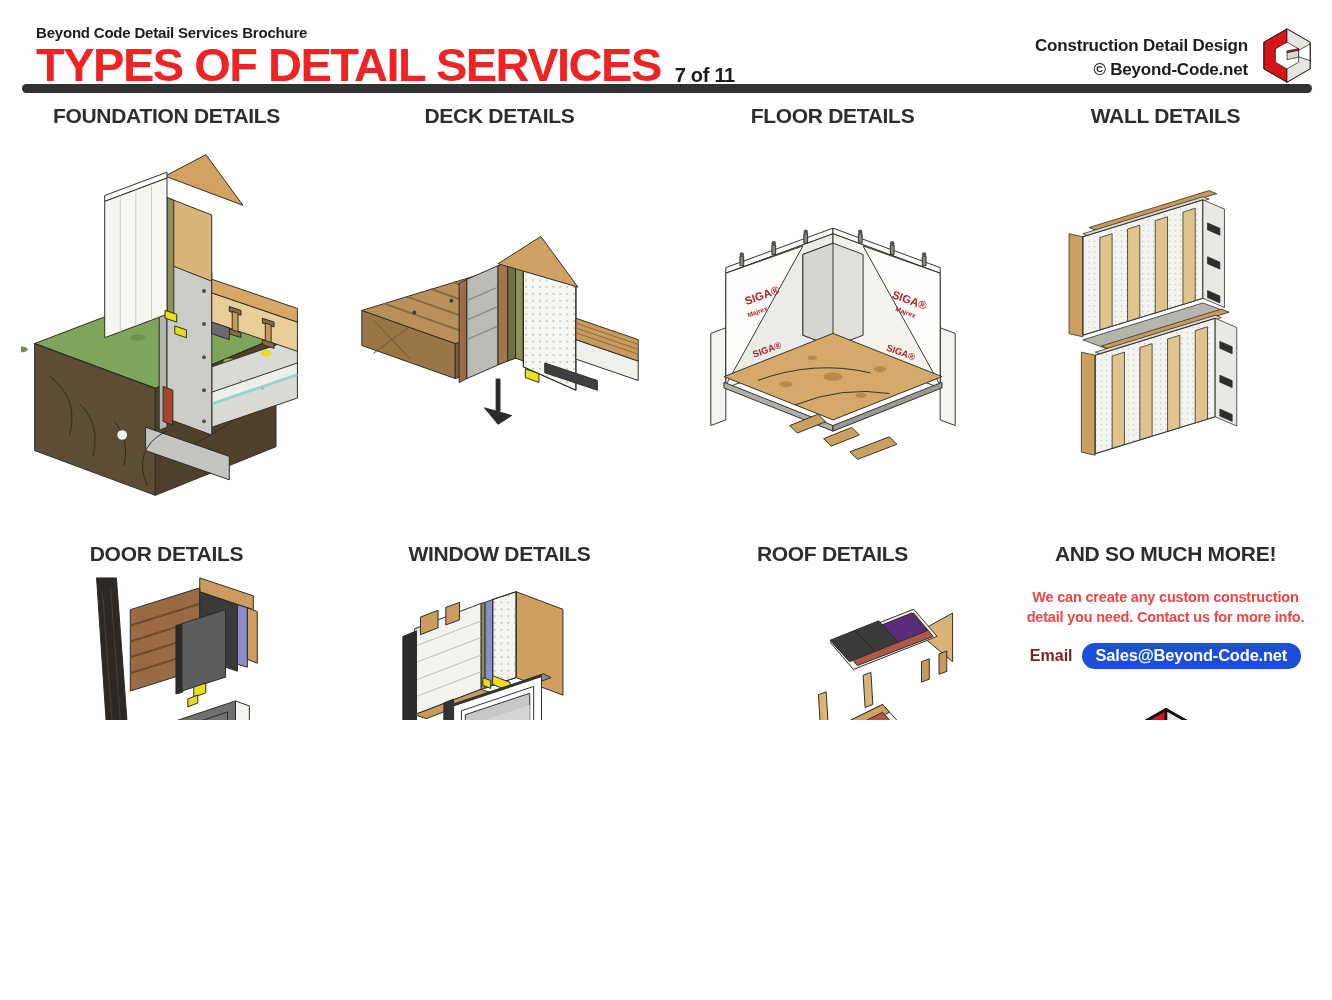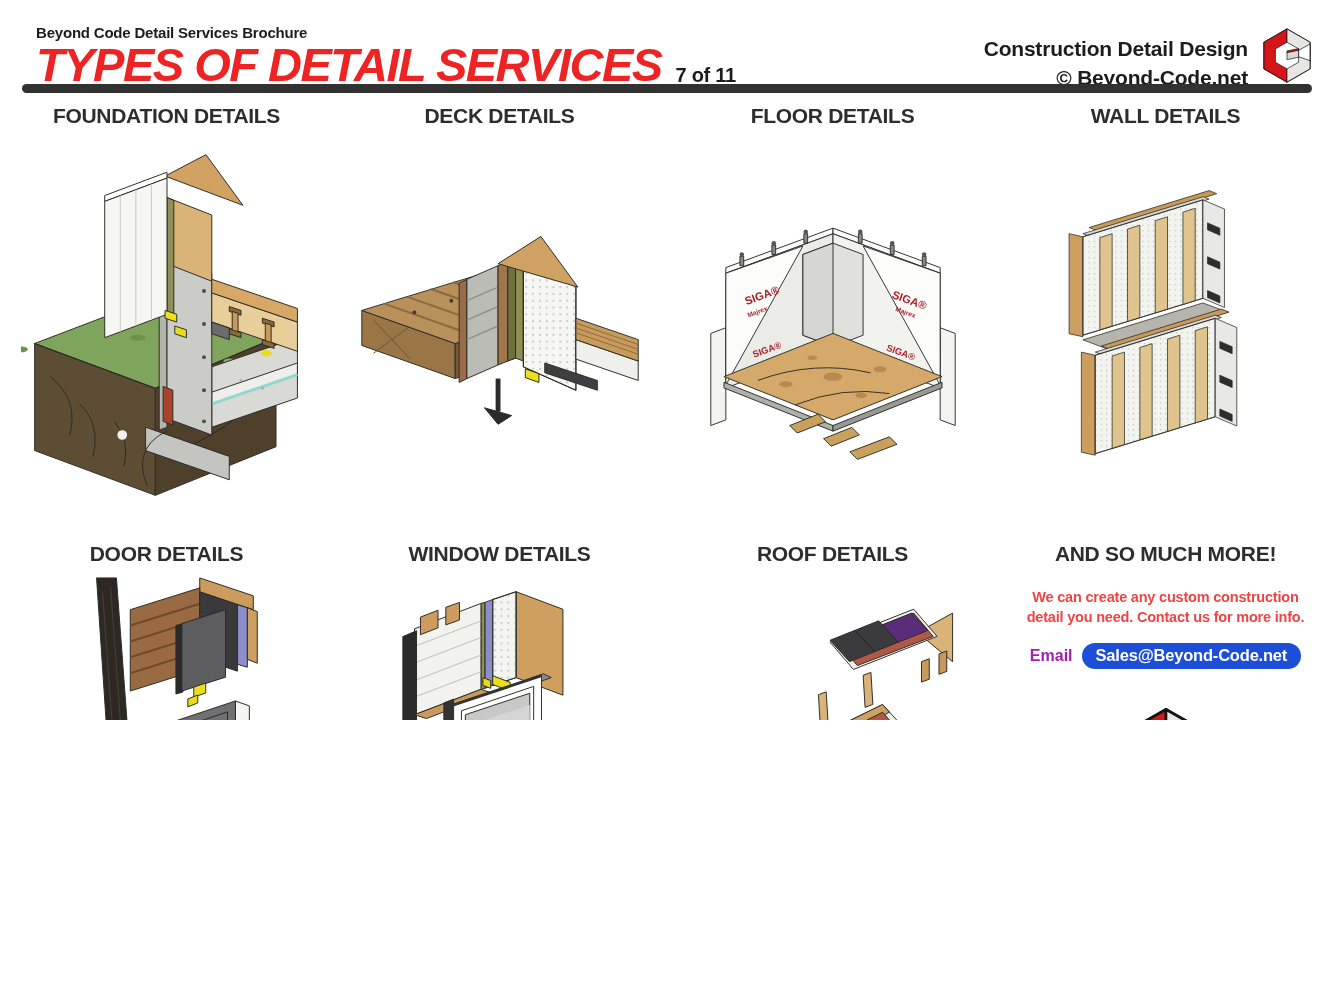--- a/index.html
+++ b/index.html
@@ -2,41 +2,41 @@
 <html><head>
 <meta charset="utf-8">
 <style>
   html,body{margin:0;padding:0;background:#ffffff;}
   .page{position:relative;width:1332px;height:720px;background:#ffffff;overflow:hidden;
         font-family:"Liberation Sans", sans-serif;color:#1d1d1d;}
   
   .header{position:absolute;left:36px;top:18px;right:16px;display:flex;justify-content:space-between;align-items:flex-start;}
   .eyebrow{font-size:15px;font-weight:bold;letter-spacing:-0.2px;color:#1c1c1c;margin-top:6px;}
   .title-row{display:flex;align-items:flex-end;margin-top:2px;}
-  .big-title{font-size:47px;line-height:0.95;font-weight:800;letter-spacing:-1.5px;color:#ee2424;margin:0;font-style:italic;}
+  .big-title{font-size:47px;line-height:0.95;font-weight:800;letter-spacing:-1.5px;color:#ee2424;margin:0;}
   .page-num{font-size:20px;font-weight:bold;color:#1c1c1c;margin-left:14px;margin-bottom:1px;letter-spacing:-0.3px;}
   .header-right{display:flex;align-items:flex-start;margin-top:8px;}
-  .brand-lines{text-align:right;font-size:21px;font-weight:bold;line-height:1.4;color:#1c1c1c;margin-right:10px;margin-top:8px;letter-spacing:-0.2px;}
+  .brand-lines{text-align:right;font-size:17px;font-weight:bold;line-height:1.4;color:#1c1c1c;margin-right:10px;margin-top:8px;letter-spacing:-0.2px;}
   .logo-small{width:58px;height:62px;}
   .logo-small svg{width:100%;height:100%;}
   
   .divider{position:absolute;left:22px;top:84px;width:1290px;height:9px;background:#323232;border-radius:5px;}
   
   .grid{position:absolute;left:0;top:96px;width:1332px;display:grid;grid-template-columns:repeat(4,333px);grid-template-rows:438px 466px;}
   .cell{text-align:center;padding-top:6px;}
   .cell-title{font-size:21px;font-weight:800;letter-spacing:-0.3px;color:#2d2d2d;margin:2px 0 0 0;}
   .illo{margin:0;height:392px;display:flex;align-items:center;justify-content:center;}
   .row2 .illo{height:408px;}
   svg{shape-rendering:geometricPrecision;}
   .sketch polygon,.sketch path,.sketch rect{stroke:#2b2b26;stroke-width:1;stroke-linejoin:round;}
   .noline{stroke:none !important;}
   
   .more-body{font-size:14.5px;font-weight:bold;color:#ef4444;width:300px;margin:22px auto 0;line-height:1.35;letter-spacing:-0.2px;}
   .email-row{margin-top:16px;display:flex;align-items:center;justify-content:center;}
-  .email-label{font-size:16px;font-weight:bold;color:#a21caf;margin-right:9px;}
+  .email-label{font-size:16px;font-weight:bold;color:#7f1d1d;margin-right:9px;}
   .email-button{display:inline-block;background:#1d4ed8;color:#ffffff;font-size:16.5px;font-weight:bold;
                 padding:3px 14px 4px;border-radius:16px;text-decoration:none;letter-spacing:-0.2px;}
   .logo-large{width:218px;height:232px;margin:30px auto 0;}
   .logo-large svg{width:100%;height:100%;}
 </style>
 </head>
 <body>
 
 <svg width="0" height="0" style="position:absolute" aria-hidden="true">
   <defs>

